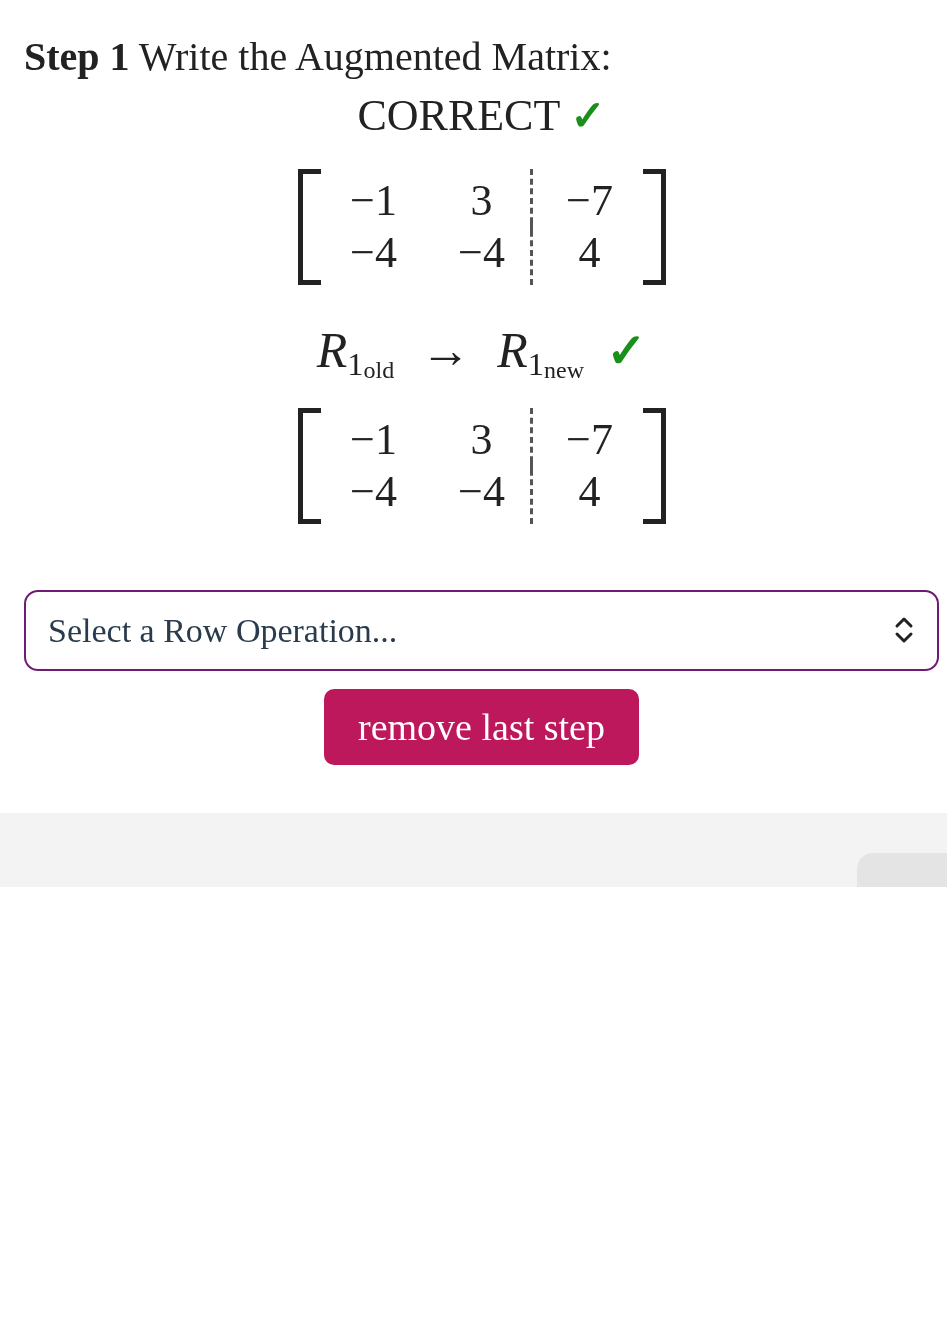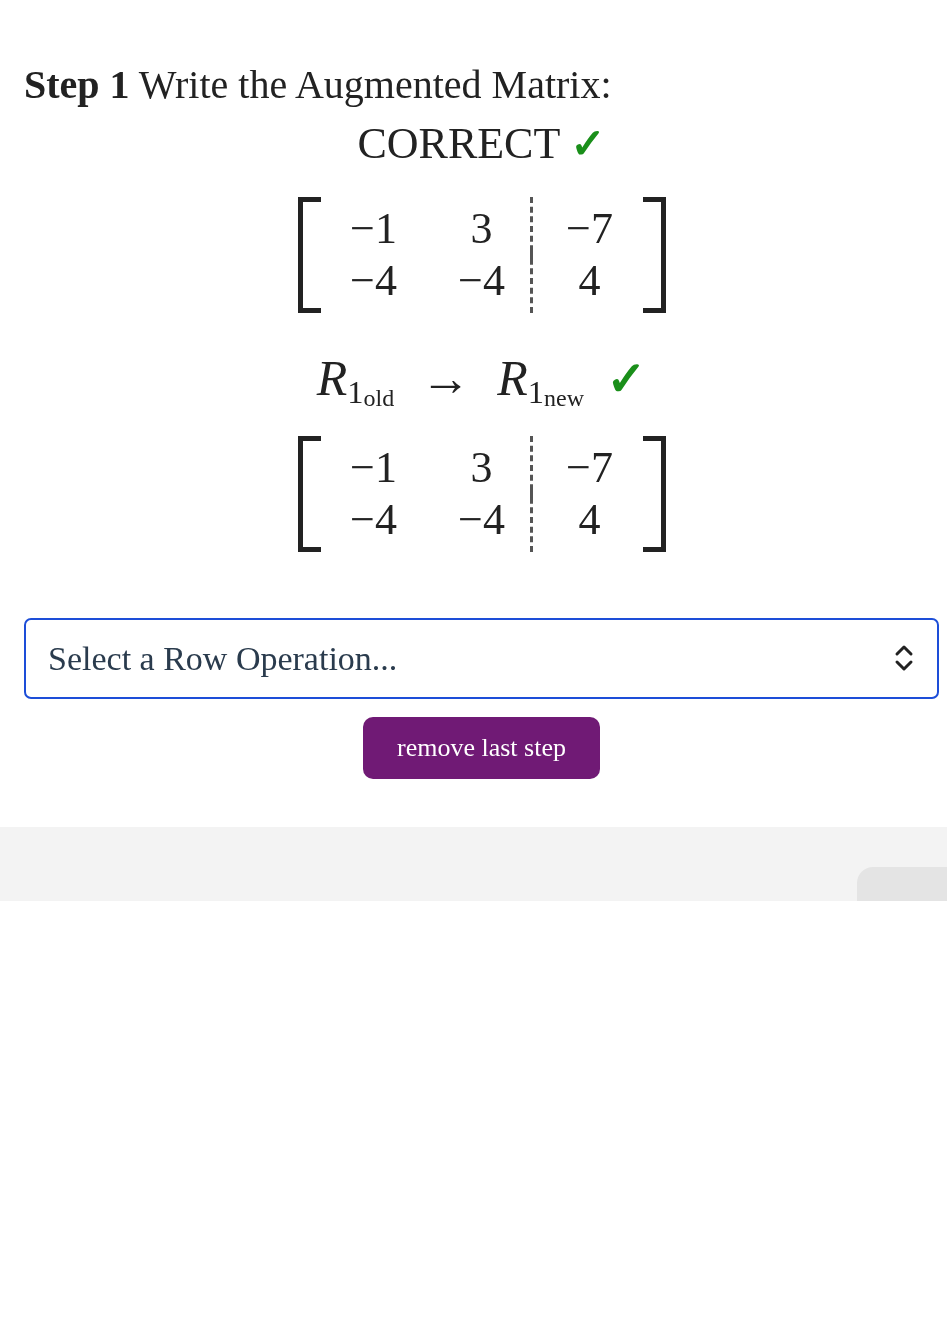--- a/index.html
+++ b/index.html
@@ -6,21 +6,20 @@
     margin: 0;
     padding: 0;
     background: #ffffff;
     font-family: Georgia, 'Times New Roman', serif;
     color: #222;
   }
   .page {
     width: 947px;
     box-sizing: border-box;
     padding: 28px 8px 0 24px;
-    margin-top: 28px;
   }
   .step-line {
     font-size: 40px;
     line-height: 1.25;
     margin: 4px 0 8px 0;
     white-space: nowrap;
   }
   .step-label {
     font-weight: 700;
   }
@@ -102,43 +101,43 @@
     position: relative;
     margin: 32px 0 18px 0;
   }
   .row-select {
     width: 100%;
     box-sizing: border-box;
     font-size: 34px;
     font-family: Georgia, 'Times New Roman', serif;
     color: #2a3b4d;
     padding: 20px 60px 20px 22px;
-    border: 2px solid #1d4ed8;
-    border-radius: 7px;
+    border: 2px solid #701a75;
+    border-radius: 14px;
     background: #ffffff;
     appearance: none;
     -webkit-appearance: none;
     -moz-appearance: none;
   }
   .select-caret {
     position: absolute;
     right: 24px;
     top: 50%;
     transform: translateY(-50%);
     pointer-events: none;
   }
   .select-caret svg { display: block; }
 
   
   .btn-row { text-align: center; margin-bottom: 48px; }
   .remove-btn {
     display: inline-block;
-    background: #701a75;
+    background: #be185d;
     color: #fff;
-    font-size: 26px;
+    font-size: 38px;
     font-family: Georgia, 'Times New Roman', serif;
     border: none;
     border-radius: 10px;
     padding: 16px 34px;
     cursor: pointer;
   }
 
   .footer-band {
     height: 74px;
     background: #f3f3f3;

